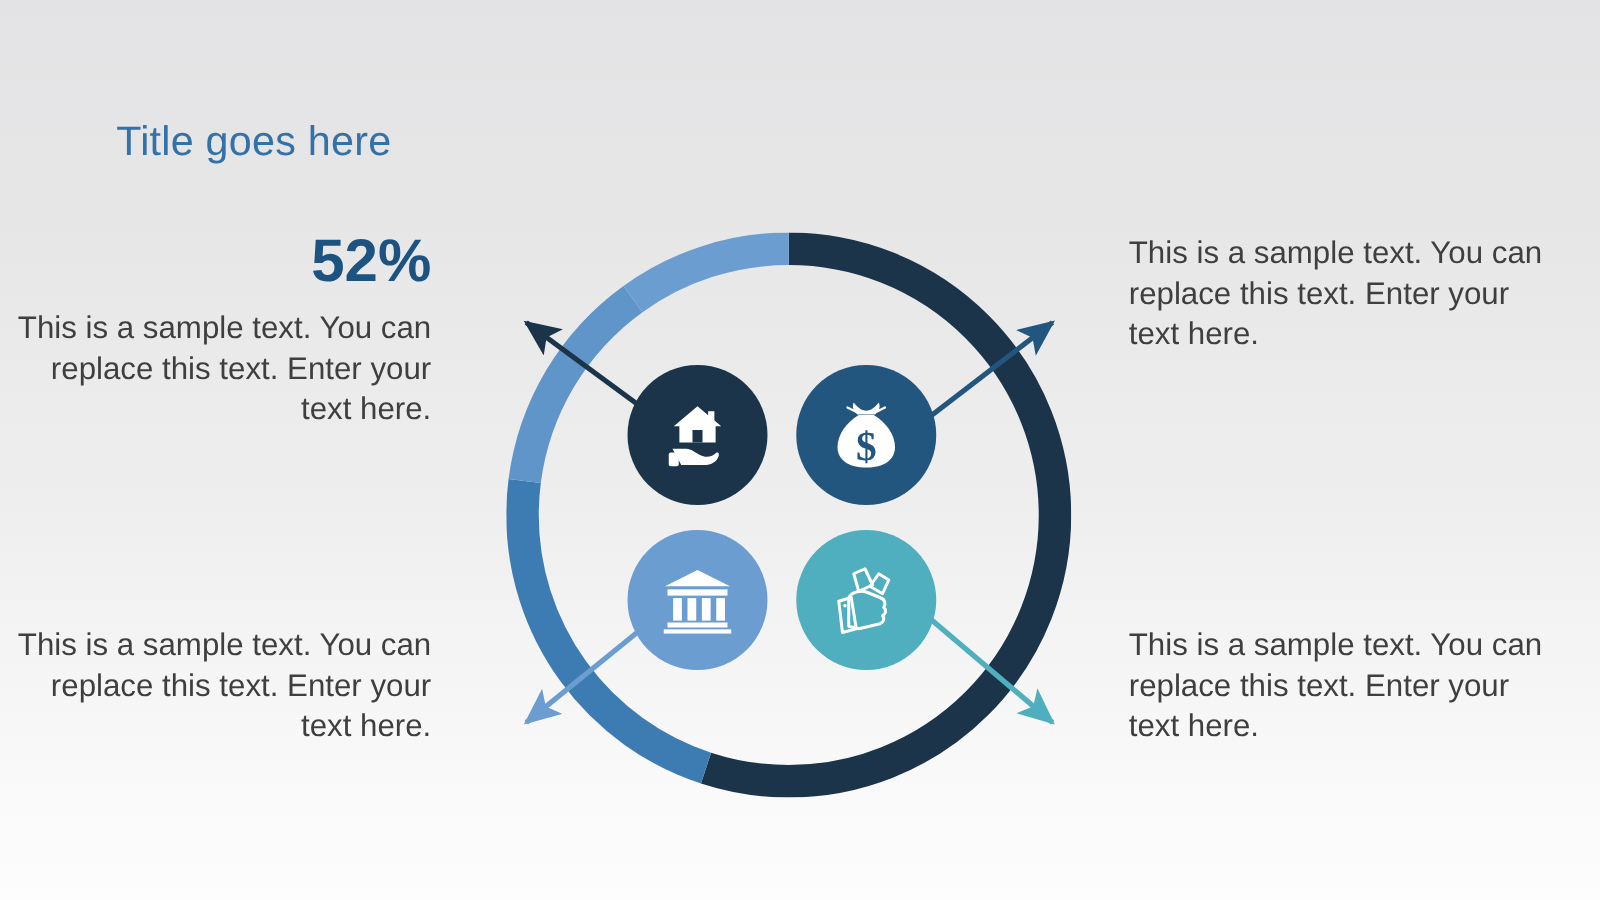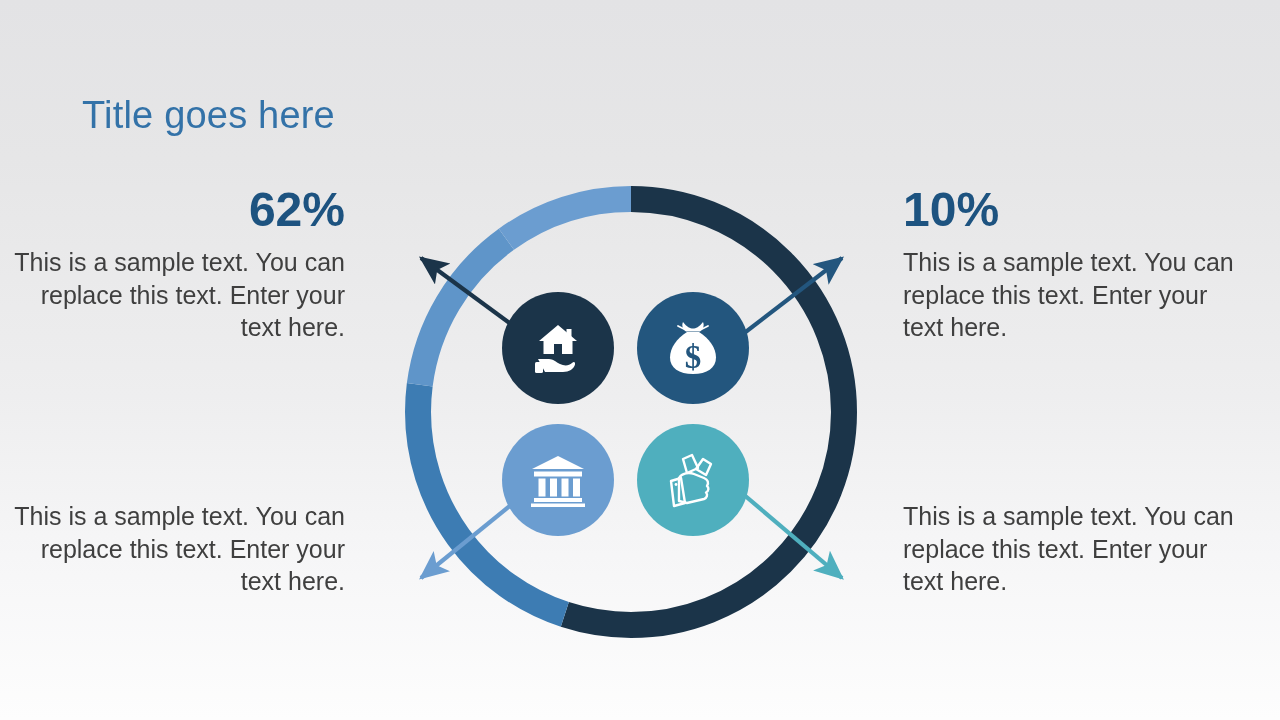--- a/index.html
+++ b/index.html
@@ -15,23 +15,23 @@
   }
   .slide {
     position: relative;
     width: 1280px;
     height: 720px;
   }
 
   
   .title {
     position: absolute;
-    left: 82px;
+    left: 93px;
     top: 94px;
-    font-size: 38px;
+    font-size: 33px;
     font-weight: 400;
     color: #3372a8;
     letter-spacing: 0.2px;
     white-space: nowrap;
   }
 
   
   .block {
     position: absolute;
     width: 345px;
@@ -191,26 +191,25 @@
           <path d="M14 27 C17 22 24 21 29 23 L39 27 C43 28.5 44 32 42 35 C44 36.5 44 40 41 41.5 C43 43.5 42 47 39 48 L22 52 L14 50 Z"></path>
 
           <path d="M6 30 L16 27 L20 52 L9 55 Z"></path>
           <circle cx="11" cy="33.5" r="1.4" fill="#ffffff" stroke="none"></circle>
         </g>
       </svg>
     </span>
   </div>
 
   <div class="block left" id="block-tl">
-    <div class="pct">62%</div>
+    <div class="pct">52%</div>
     <div class="body">This is a sample text. You can replace this text. Enter your text here.</div>
   </div>
 
   <div class="block right" id="block-tr">
-    <div class="pct">10%</div>
     <div class="body">This is a sample text. You can replace this text. Enter your text here.</div>
   </div>
 
   <div class="block left" id="block-bl">
     <div class="body">This is a sample text. You can replace this text. Enter your text here.</div>
   </div>
 
   <div class="block right" id="block-br">
     <div class="body">This is a sample text. You can replace this text. Enter your text here.</div>
   </div>

